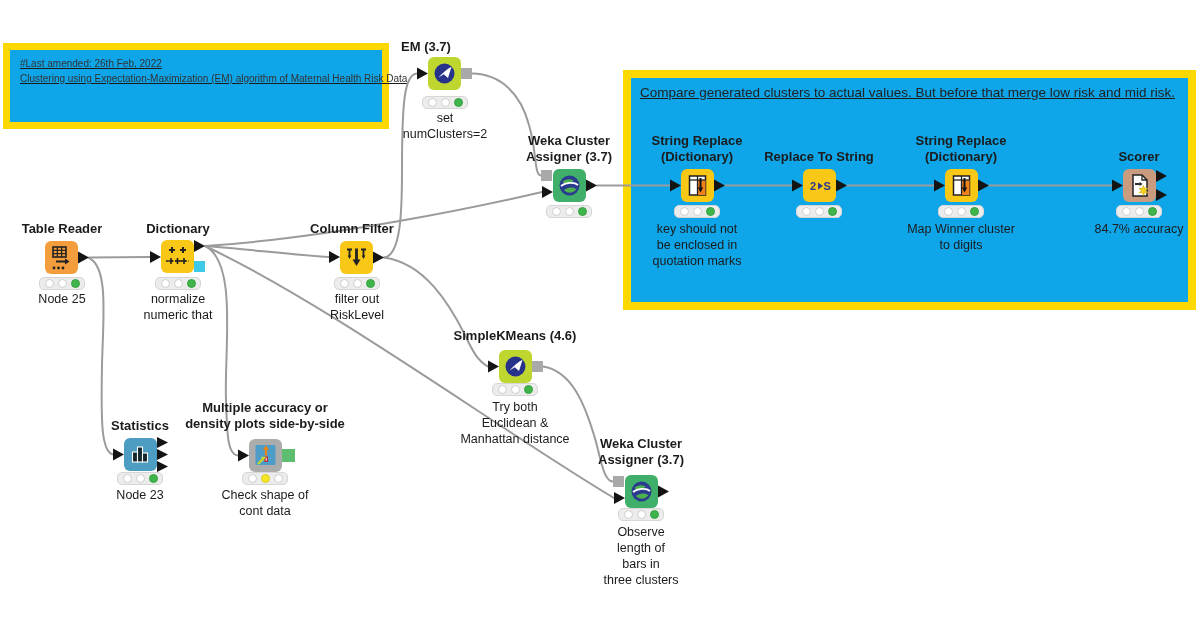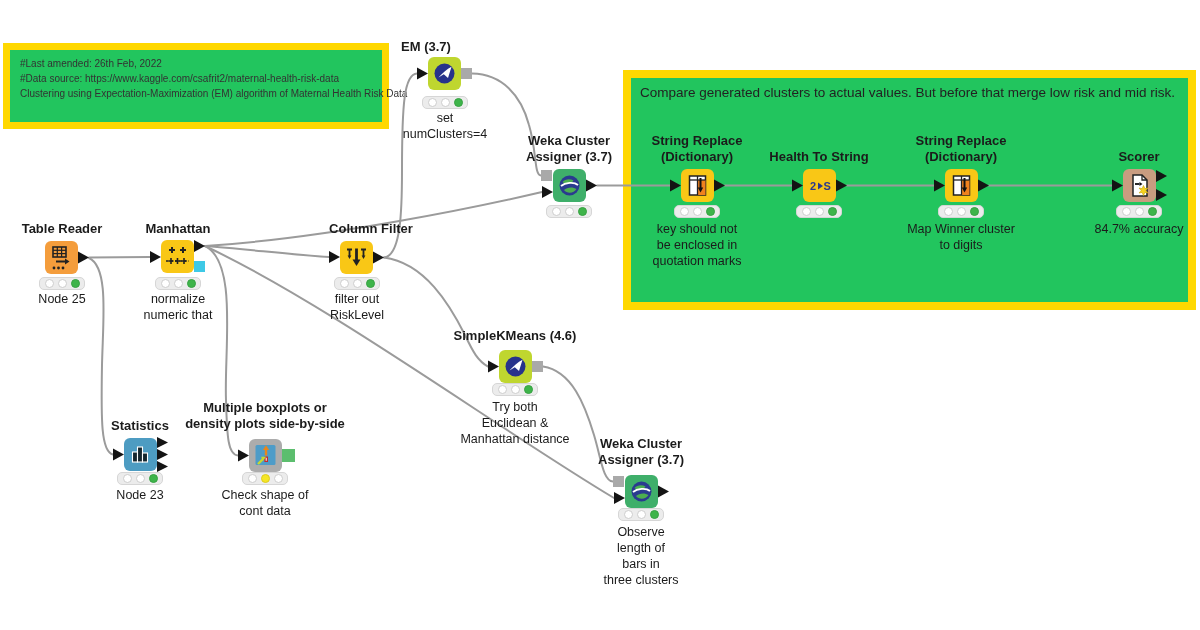--- a/index.html
+++ b/index.html
@@ -3,21 +3,21 @@
 <meta charset="utf-8">
 <style>
   html,body{margin:0;padding:0;}
   body{
     width:1200px;height:630px;position:relative;overflow:hidden;
     background:#ffffff;
     font-family:"Liberation Sans", sans-serif;
     color:#1b1b1b;
   }
   
-  .ann{position:absolute;background:#22c55e;box-sizing:border-box;}
+  .ann{position:absolute;background:#0ea5e9;box-sizing:border-box;text-decoration:underline;}
   .ann-notes{left:3px;top:43px;width:386px;height:86px;border:7px solid #FFD800;padding:6px 10px;}
   .ann-notes .line{font-size:10px;line-height:15px;color:#333;white-space:nowrap;}
   .ann-compare{left:623px;top:70px;width:573px;height:240px;border:8px solid #FFD800;padding:6px 9px;}
   .ann-compare .line{font-size:13.5px;line-height:18px;color:#222;}
   
   svg.layer{position:absolute;left:0;top:0;}
   .edge{stroke:#9B9B9B;stroke-width:2;fill:none;stroke-linecap:round;}
   .port-tri{fill:#141414;}
   .port-sq-gray{fill:#A9A9A9;}
   .port-sq-cyan{fill:#3EC9E6;}
@@ -36,21 +36,20 @@
     border-radius:5px;display:flex;align-items:center;justify-content:center;gap:4px;box-sizing:border-box;}
   .dot{width:9px;height:9px;border-radius:50%;background:#fff;border:1px solid #CDCDCD;box-sizing:border-box;}
   .dot.on-green{background:#3EB44A;border-color:#37A242;}
   .dot.on-yellow{background:#F5E625;border-color:#DCCB1F;}
 </style>
 </head>
 <body>
 
 <div class="ann ann-notes">
   <div class="line">#Last amended: 26th Feb, 2022</div>
-  <div class="line">#Data source: https://www.kaggle.com/csafrit2/maternal-health-risk-data</div>
   <div class="line">Clustering using Expectation-Maximization (EM) algorithm of Maternal Health Risk Data</div>
 </div>
 <div class="ann ann-compare">
   <div class="line">Compare generated clusters to actual values. But before that merge low risk and mid risk.</div>
 </div>
 
 <svg class="layer" width="1200" height="630">
 
   <path class="edge" d="M89,257.5 C110,257.5 130,257 150,257"></path>
   <path class="edge" d="M89,258 C109,267 103,320 102,365 C101,420 101,452 113,454.5"></path>
@@ -127,40 +126,40 @@
       <circle cx="18" cy="27" r="1.4" fill="#222"></circle>
   </svg>
 </div>
 <div class="lights" style="left:39px;top:277px">
   <span class="dot"></span>
     <span class="dot"></span>
     <span class="dot on-green"></span>
 </div>
 <div class="ncaption" style="left:62px;top:291px">Node 25</div>
 
-<div class="ntitle" style="left:178px;top:221px">Manhattan</div>
+<div class="ntitle" style="left:178px;top:221px">Dictionary</div>
 <div class="nicon c-yellow" style="left:161px;top:240px">
   <svg width="33" height="33" viewBox="0 0 33 33">
     <path d="M11,7 V13 M8,10 H14" stroke="#222" stroke-width="2" fill="none"></path>
     <path d="M22,7 V13 M19,10 H25" stroke="#222" stroke-width="2" fill="none"></path>
     <line x1="5" y1="21" x2="28" y2="21" stroke="#222" stroke-width="1.6" stroke-dasharray="2.5,2"></line>
     <path d="M10,18 V24 M7.5,21 H12.5" stroke="#222" stroke-width="1.6" fill="none"></path>
     <path d="M16.5,18 V24 M14,21 H19" stroke="#222" stroke-width="1.6" fill="none"></path>
     <path d="M23,18 V24 M20.5,21 H25.5" stroke="#222" stroke-width="1.6" fill="none"></path>
   </svg>
 </div>
 <div class="lights" style="left:155px;top:277px">
   <span class="dot"></span>
     <span class="dot"></span>
     <span class="dot on-green"></span>
 </div>
 <div class="ncaption" style="left:178px;top:291px">normalize
 numeric that</div>
 
-<div class="ntitle" style="left:371px;top:221px">Column Filter</div>
+<div class="ntitle" style="left:352px;top:221px">Column Filter</div>
 <div class="nicon c-yellow" style="left:340px;top:241px">
   <svg width="33" height="33" viewBox="0 0 33 33">
     <path d="M7,8.5 H12 M9.5,8.5 V15" stroke="#222" stroke-width="1.8" fill="none"></path>
     <polygon points="7.6,14.5 11.4,14.5 9.5,18" fill="#222"></polygon>
     <path d="M21,8.5 H26 M23.5,8.5 V15" stroke="#222" stroke-width="1.8" fill="none"></path>
     <polygon points="21.6,14.5 25.4,14.5 23.5,18" fill="#222"></polygon>
     <line x1="16.5" y1="7.5" x2="16.5" y2="19.5" stroke="#222" stroke-width="2.8"></line>
     <polygon points="12.5,18.5 20.5,18.5 16.5,25" fill="#222"></polygon>
   </svg>
 </div>
@@ -178,21 +177,21 @@
     <circle cx="16.5" cy="16.5" r="10" fill="#27338B"></circle>
     <path d="M10.5,20.5 C14,16.5 19,12 23.5,9.8 L20,21 L15.8,17.3 Z" fill="#fff"></path>
   </svg>
 </div>
 <div class="lights" style="left:422px;top:96px">
   <span class="dot"></span>
     <span class="dot"></span>
     <span class="dot on-green"></span>
 </div>
 <div class="ncaption" style="left:445px;top:110px">set
-numClusters=4</div>
+numClusters=2</div>
 
 <div class="ntitle" style="left:569px;top:133px">Weka Cluster
 Assigner (3.7)</div>
 <div class="nicon c-green" style="left:553px;top:169px">
   <svg width="33" height="33" viewBox="0 0 33 33">
     <circle cx="16.5" cy="16.5" r="10" fill="#2A3B8F"></circle>
     <path d="M9.5,13 C12,10 17,9.5 20.5,11.5 C18,15.5 12.5,16 9.5,13 Z" fill="#4CAF50"></path>
     <path d="M11,21 C14,18 20,17.5 23.5,20 C21,24.5 14,25 11,21 Z" fill="#4CAF50"></path>
     <path d="M8,17 C12,13.5 21,12.5 25,16" stroke="#fff" stroke-width="1.8" fill="none"></path>
   </svg>
@@ -217,21 +216,21 @@
 </div>
 <div class="lights" style="left:674px;top:205px">
   <span class="dot"></span>
     <span class="dot"></span>
     <span class="dot on-green"></span>
 </div>
 <div class="ncaption" style="left:697px;top:221px">key should not
 be enclosed in
 quotation marks</div>
 
-<div class="ntitle" style="left:819px;top:149px">Health To String</div>
+<div class="ntitle" style="left:819px;top:149px">Replace To String</div>
 <div class="nicon c-yellow" style="left:803px;top:169px">
   <svg width="33" height="33" viewBox="0 0 33 33">
     <text x="7" y="21" font-family="Liberation Sans, sans-serif" font-size="11" font-weight="bold" fill="#2C3A8C">2</text>
     <polygon points="15,13.5 15,20.5 20,17" fill="#2C3A8C"></polygon>
     <text x="20.5" y="21" font-family="Liberation Sans, sans-serif" font-size="11" font-weight="bold" fill="#2C3A8C">S</text>
   </svg>
 </div>
 <div class="lights" style="left:796px;top:205px">
   <span class="dot"></span>
     <span class="dot"></span>
@@ -319,21 +318,21 @@
     <rect x="18.5" y="15" width="5" height="9" fill="#14262E" stroke="#fff" stroke-width="1.1"></rect>
   </svg>
 </div>
 <div class="lights" style="left:117px;top:472px">
   <span class="dot"></span>
     <span class="dot"></span>
     <span class="dot on-green"></span>
 </div>
 <div class="ncaption" style="left:140px;top:487px">Node 23</div>
 
-<div class="ntitle" style="left:265px;top:400px">Multiple boxplots or
+<div class="ntitle" style="left:265px;top:400px">Multiple accuracy or
 density plots side-by-side</div>
 <div class="nicon c-gray" style="left:249px;top:439px">
   <svg width="33" height="33" viewBox="0 0 33 33">
     <rect x="6.5" y="6" width="20" height="20" rx="1.5" fill="#4E9CC8"></rect>
     <line x1="17" y1="16.5" x2="17" y2="10" stroke="#E8861C" stroke-width="2.4"></line>
     <polygon points="13.8,11 20.2,11 17,6.2" fill="#E8861C"></polygon>
     <rect x="15.4" y="17.5" width="3.6" height="5.5" fill="#C32B2B"></rect>
     <line x1="17.2" y1="18.8" x2="17.2" y2="21.8" stroke="#fff" stroke-width="1"></line>
     <line x1="9" y1="25" x2="14" y2="20" stroke="#C6D92F" stroke-width="2.4"></line>
     <polygon points="12.2,17.8 17.2,17.8 13.5,22" fill="#C6D92F"></polygon>

